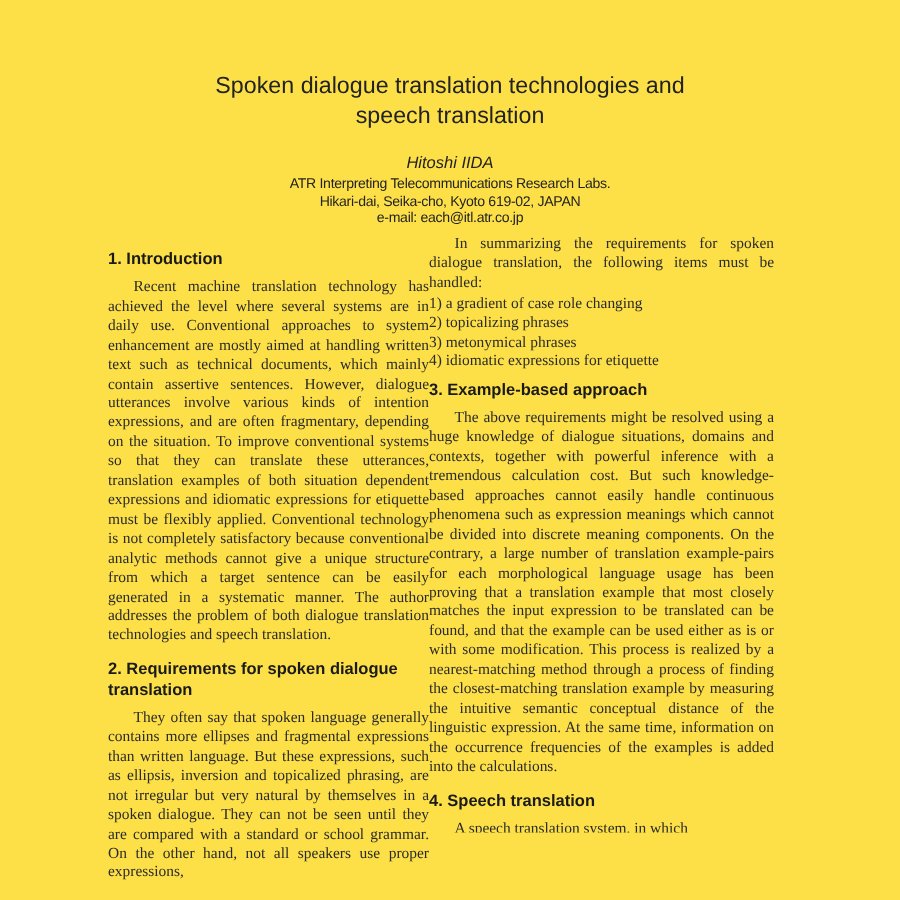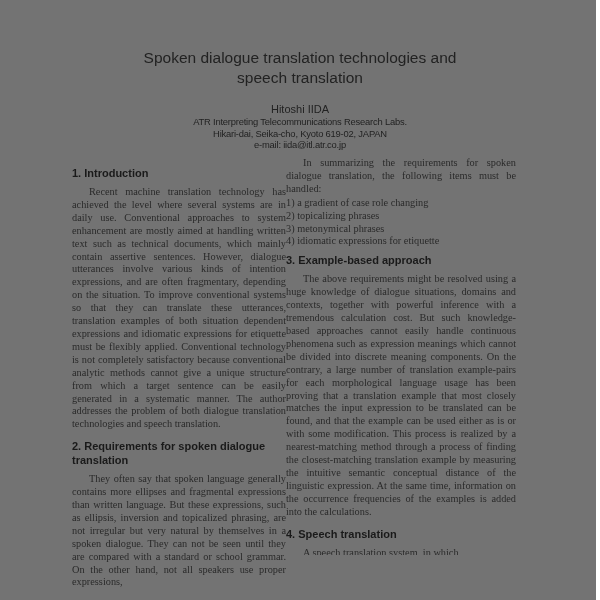--- a/index.html
+++ b/index.html
@@ -1,20 +1,20 @@
 <!DOCTYPE html>
 <html><head>
 <meta charset="utf-8">
 <style>
   html, body { margin: 0; padding: 0; background: #ffffff; }
   body { width: 600px; height: 600px; overflow: hidden; position: relative; color: #222; }
-  .page { position: absolute; left: 0; top: 0; width: 548px; height: 600px; background: #737373; padding-left: 48px; }
+  .page { position: absolute; left: 0; top: 0; width: 600px; height: 600px; background: #fde047; }
   .header { position: absolute; left: 0; top: 48px; width: 600px; text-align: center; font-family: "Liberation Sans", sans-serif; }
   .title { font-size: 15.5px; line-height: 20px; color: #222; margin: 0; font-weight: normal; }
-  .author { font-size: 11px; margin-top: 14px; line-height: 14px; }
+  .author { font-size: 11px; margin-top: 14px; line-height: 14px; font-style: italic; }
   .affil { font-size: 9.4px; line-height: 11.5px; letter-spacing: -0.2px; text-align: center; }
   .col { position: absolute; top: 166px; width: 214px; font-family: "Liberation Serif", serif; font-size: 10.3px; line-height: 12.9px; color: #2a2a2a; }
   .col-left { left: 72px; }
   .col-right { left: 286px; top: 157px; width: 230px; }
   .sec-h { font-family: "Liberation Sans", sans-serif; font-weight: bold; font-size: 11px; line-height: 14px; margin: 0 0 6px 0; color: #1a1a1a; }
   .para { text-align: justify; margin: 0 0 6px 0; text-indent: 17px; }
   .list { margin: 0 0 5px 0; padding: 0; list-style: none; }
   .list li { margin: 0; padding: 0; line-height: 12.9px; }
   .cut { height: 8px; overflow: hidden; }
 </style>
@@ -24,21 +24,21 @@
 <div class="page">
 
   <div class="header">
     <div class="title">
       <div>Spoken dialogue translation technologies and</div>
       <div>speech translation</div>
     </div>
     <div class="author">Hitoshi IIDA</div>
     <div class="affil">ATR Interpreting Telecommunications Research Labs.</div>
     <div class="affil">Hikari-dai, Seika-cho, Kyoto 619-02, JAPAN</div>
-    <div class="affil">e-mail: iida@itl.atr.co.jp</div>
+    <div class="affil">e-mail: each@itl.atr.co.jp</div>
   </div>
 
   <div class="col col-left">
     <h2 class="sec-h">1. Introduction</h2>
     <p class="para">Recent machine translation technology has achieved the level where several systems are in daily use. Conventional approaches to system enhancement are mostly aimed at handling written text such as technical documents, which mainly contain assertive sentences. However, dialogue utterances involve various kinds of intention expressions, and are often fragmentary, depending on the situation. To improve conventional systems so that they can translate these utterances, translation examples of both situation dependent expressions and idiomatic expressions for etiquette must be flexibly applied. Conventional technology is not completely satisfactory because conventional analytic methods cannot give a unique structure from which a target sentence can be easily generated in a systematic manner. The author addresses the problem of both dialogue translation technologies and speech translation.</p>
     <h2 class="sec-h" style="margin-top:8px;">2. Requirements for spoken dialogue translation</h2>
     <p class="para">They often say that spoken language generally contains more ellipses and fragmental expressions than written language. But these expressions, such as ellipsis, inversion and topicalized phrasing, are not irregular but very natural by themselves in a spoken dialogue. They can not be seen until they are compared with a standard or school grammar. On the other hand, not all speakers use proper expressions,</p>
   </div>
 
   <div class="col col-right">

